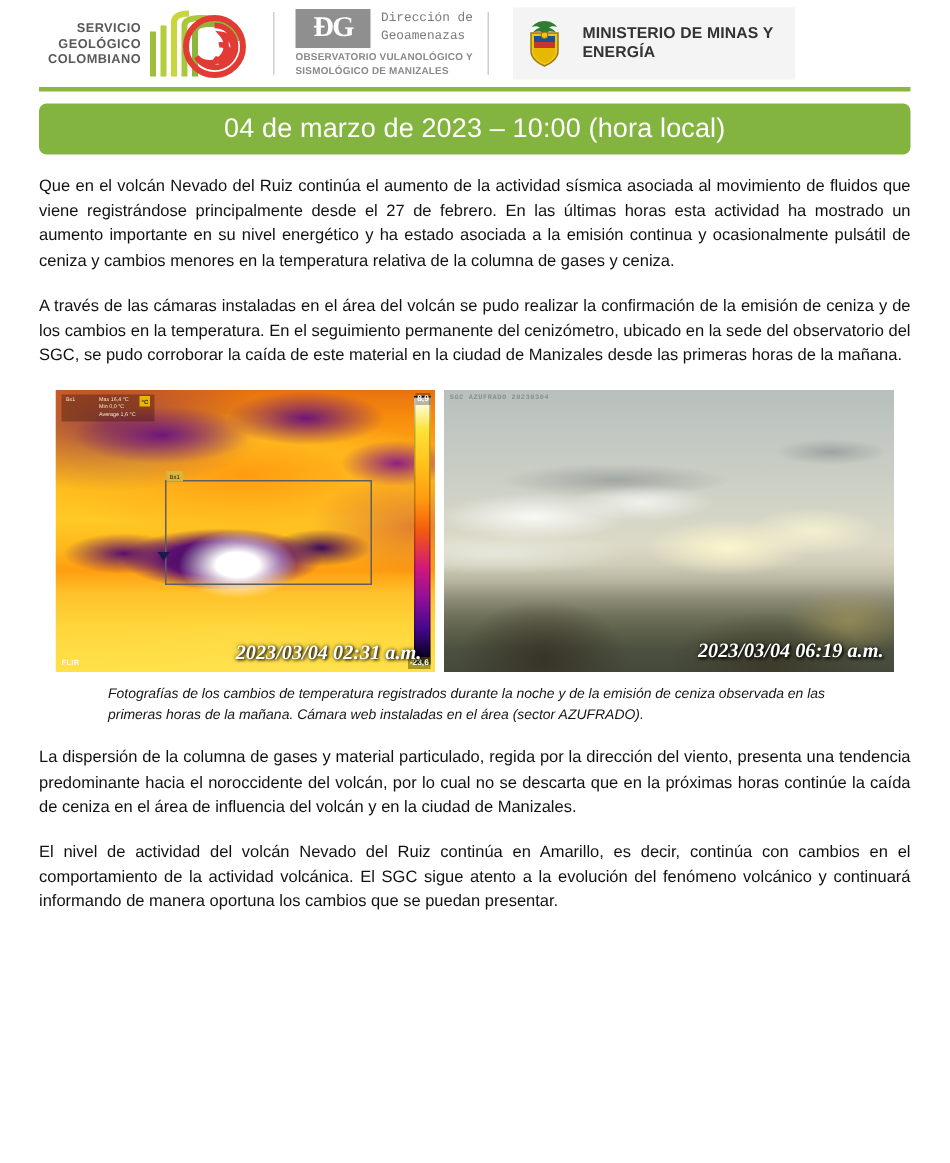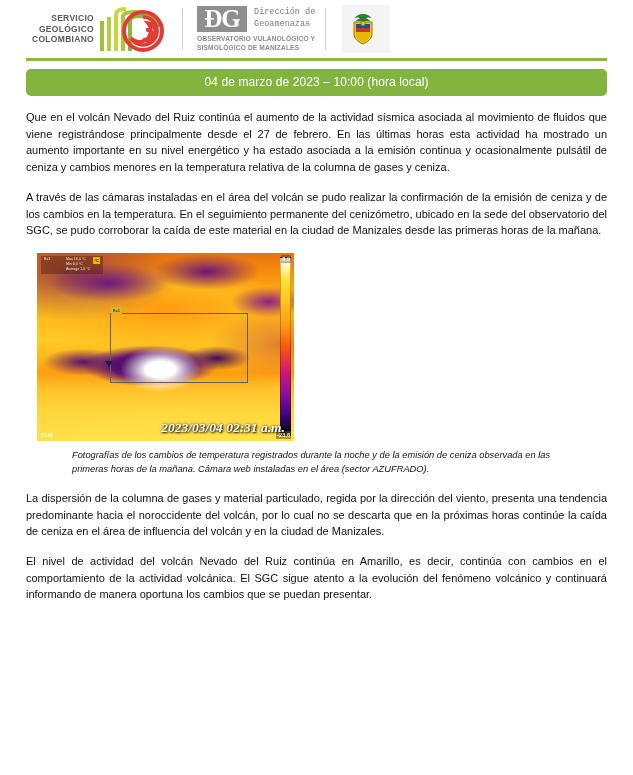--- a/index.html
+++ b/index.html
@@ -41,21 +41,21 @@
 
   .divider-v {
     width: 1px; height: 42px; background: #cfcfcf; margin: 0 10px;
   }
 
   
   .dg-block { display: flex; flex-direction: column; padding-left: 4px; }
   .dg-top { display: flex; align-items: center; }
   .dg-badge {
     width: 50px; height: 26px; background: #8f8f8f; color:#ffffff;
-    font-size: 25px; font-weight: 700; line-height: 26px;
+    font-size: 19px; font-weight: 700; line-height: 26px;
     text-align:center; letter-spacing: -1px;
     font-family: "Liberation Serif", serif;
   }
   .dg-title {
     margin-left: 7px; font-size: 8.5px; line-height: 1.32; color: #7a7a7a;
     font-family: Liberation Mono, monospace;
   }
   .dg-sub {
     margin-top: 3px; font-size: 6.6px; font-weight: 700; letter-spacing: .15px;
     line-height: 1.35; color: #8a8a8a; text-transform: uppercase;
@@ -76,21 +76,21 @@
     height: 3px; background: #8cb83c; margin: 2px 26px 0 26px;
   }
 
   
   .title-bar {
     margin: 8px 26px 0 26px;
     background: #84b440;
     border-radius: 5px;
     text-align: center;
     color: #ffffff;
-    font-size: 12px;
+    font-size: 18px;
     padding: 6px 0 7px 0;
     letter-spacing: .1px;
   }
 
   
   .content { padding: 0 26px; }
   p.para {
     text-align: justify;
     font-size: 11px;
     line-height: 1.52;
@@ -276,20 +276,24 @@
     <div class="min-shield">
       <svg width="26" height="34" viewBox="0 0 26 34">
         <path d="M13 2 C9 2 6 4 4.5 6 C7 5 9 5.5 10 6.5 C8 7 6.5 8 5.5 9.5 C8.5 8.5 11 9 13 10 C15 9 17.5 8.5 20.5 9.5 C19.5 8 18 7 16 6.5 C17 5.5 19 5 21.5 6 C20 4 17 2 13 2 Z" fill="#2f7d32"></path>
         <path d="M4 10 L22 10 L22 22 C22 27 17 30.5 13 32 C9 30.5 4 27 4 22 Z" fill="#f0c419" stroke="#9a7a10" stroke-width="1"></path>
         <rect x="6" y="12" width="14" height="4" fill="#1a4fa0"></rect>
         <rect x="6" y="16" width="14" height="4" fill="#c0392b"></rect>
         <path d="M6 20 L20 20 L20 22.5 C20 26 16.5 28.8 13 30 C9.5 28.8 6 26 6 22.5 Z" fill="#e6b800"></path>
         <circle cx="13" cy="11.5" r="2.2" fill="#f0c419" stroke="#8a6b0c" stroke-width=".7"></circle>
       </svg>
     </div>
+    <div class="min-text">
+      <div>MINISTERIO DE MINAS Y</div>
+      <div>ENERGÍA</div>
+    </div>
   </div>
 </div>
 
 <div class="rule-green"></div>
 
 <div class="title-bar">04 de marzo de 2023 – 10:00 (hora local)</div>
 
 <div class="content">
 
 
@@ -318,20 +322,27 @@
       <div class="ir-cursor"></div>
 
       <div class="ir-scale"></div>
       <div class="ir-scale-top">8,9</div>
       <div class="ir-scale-bot">-23,6</div>
 
       <div class="ir-brand">FLIR</div>
       <div class="ts ts-ir">2023/03/04 02:31 a.m.</div>
     </div>
 
+    <div class="fig fig-cam">
+      <div class="cam-canvas"></div>
+      <div class="cam-clouds"></div>
+      <div class="cam-ridge"></div>
+      <div class="cam-stamp">SGC AZUFRADO 20230304</div>
+      <div class="ts">2023/03/04 06:19 a.m.</div>
+    </div>
   </div>
 
   <div class="caption">Fotografías de los cambios de temperatura registrados durante la noche y de la emisión de ceniza observada en las  primeras horas de la mañana. Cámara web instaladas en el área (sector AZUFRADO).</div>
 
   <p class="para">La dispersión de la columna de gases y material particulado, regida por la dirección del viento, presenta una tendencia predominante hacia el noroccidente del volcán, por lo cual no se descarta que en la próximas horas continúe la caída de ceniza en el área de influencia del volcán y en la ciudad de Manizales.</p>
 
   <p class="para">El nivel de actividad del volcán Nevado del Ruiz continúa en Amarillo, es decir, continúa con cambios en el comportamiento de la actividad volcánica. El SGC sigue atento a la evolución del fenómeno volcánico y continuará informando de manera oportuna los cambios que se puedan presentar.</p>
 </div>
 
 </body></html>

